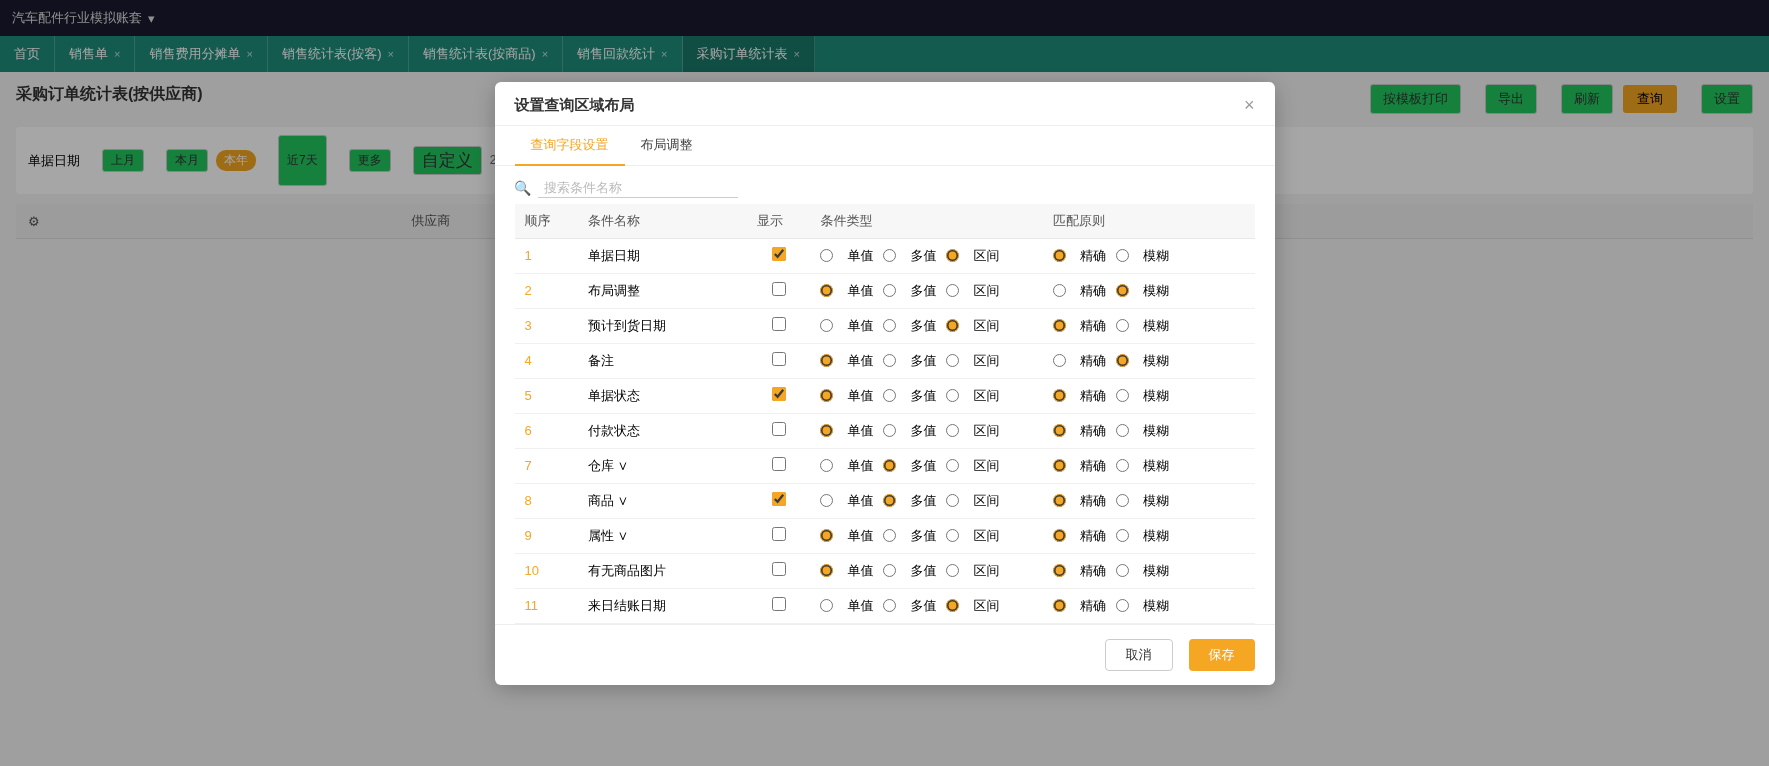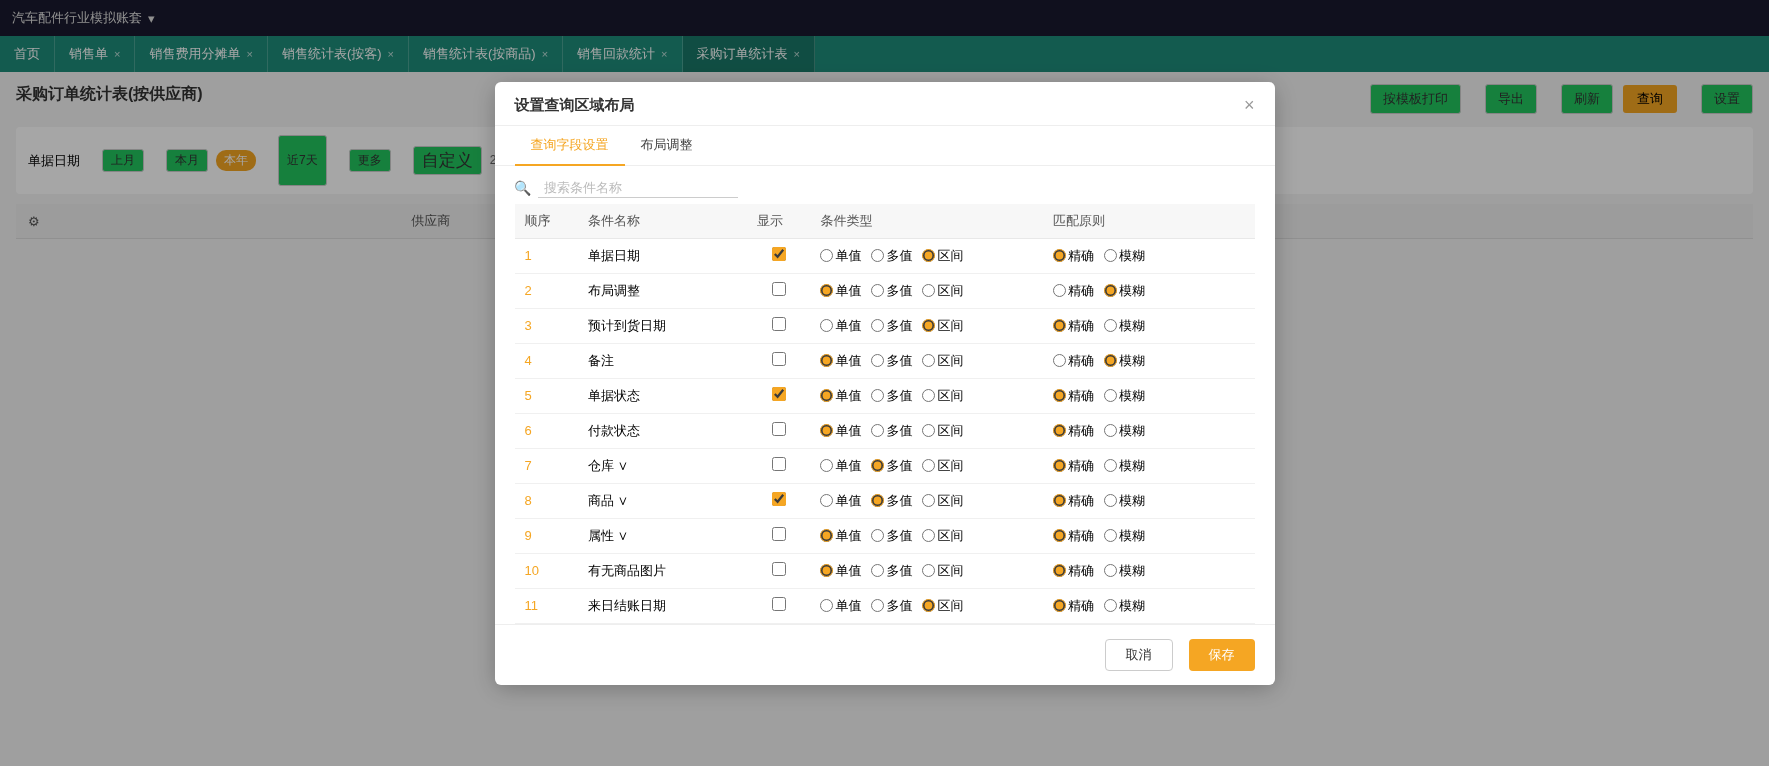--- a/index.html
+++ b/index.html
@@ -137,21 +137,21 @@
     .modal-table tbody td {
       padding: 8px 10px;
       border-bottom: 1px solid #f0f0f0;
       vertical-align: middle;
     }
 
     .order-num { color: #f5a623; font-weight: 500; }
 
     
     .radio-group { display: flex; gap: 10px; align-items: center; }
-    .radio-item { display: flex; align-items: center; gap: 2px; cursor: pointer; white-space: nowrap; }
+    .radio-item { display: flex; align-items: center; gap: 14px; cursor: pointer; white-space: nowrap; }
     .radio-item input[type=radio] { accent-color: #f5a623; cursor: pointer; width: 13px; height: 13px; }
 
     
     .cb { accent-color: #f5a623; width: 14px; height: 14px; cursor: pointer; }
 
     .modal-footer {
       padding: 14px 20px;
       display: flex;
       justify-content: flex-end;
       gap: 16px;

